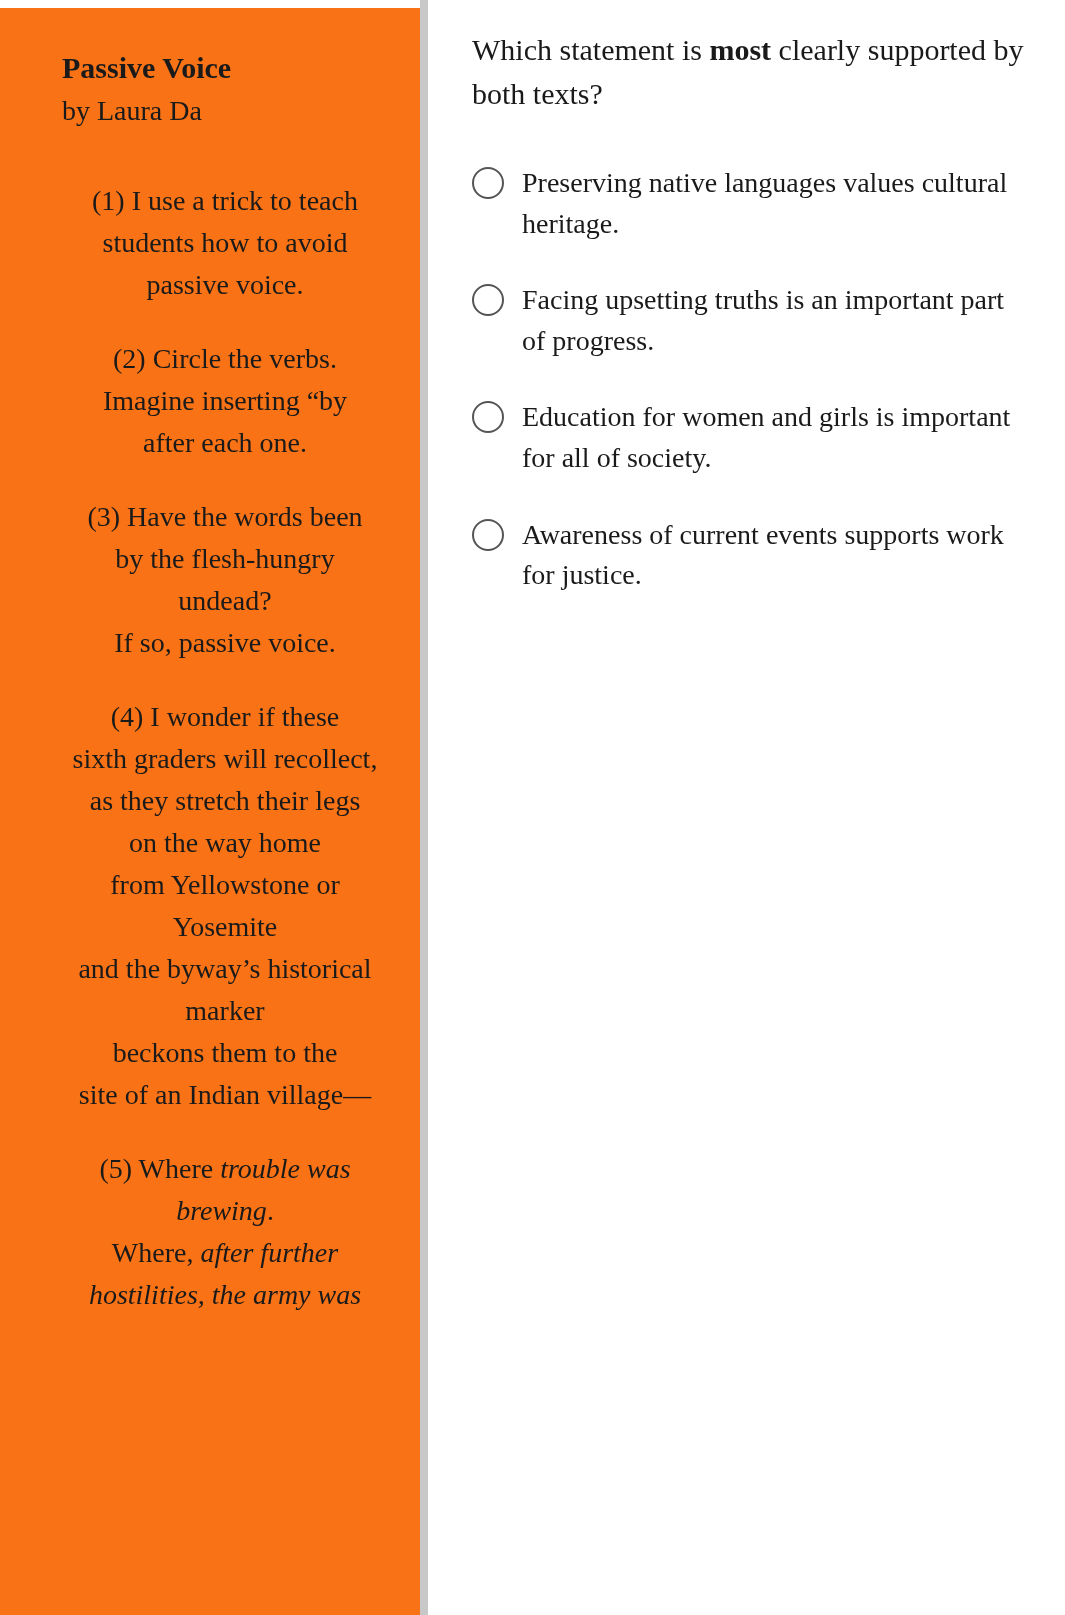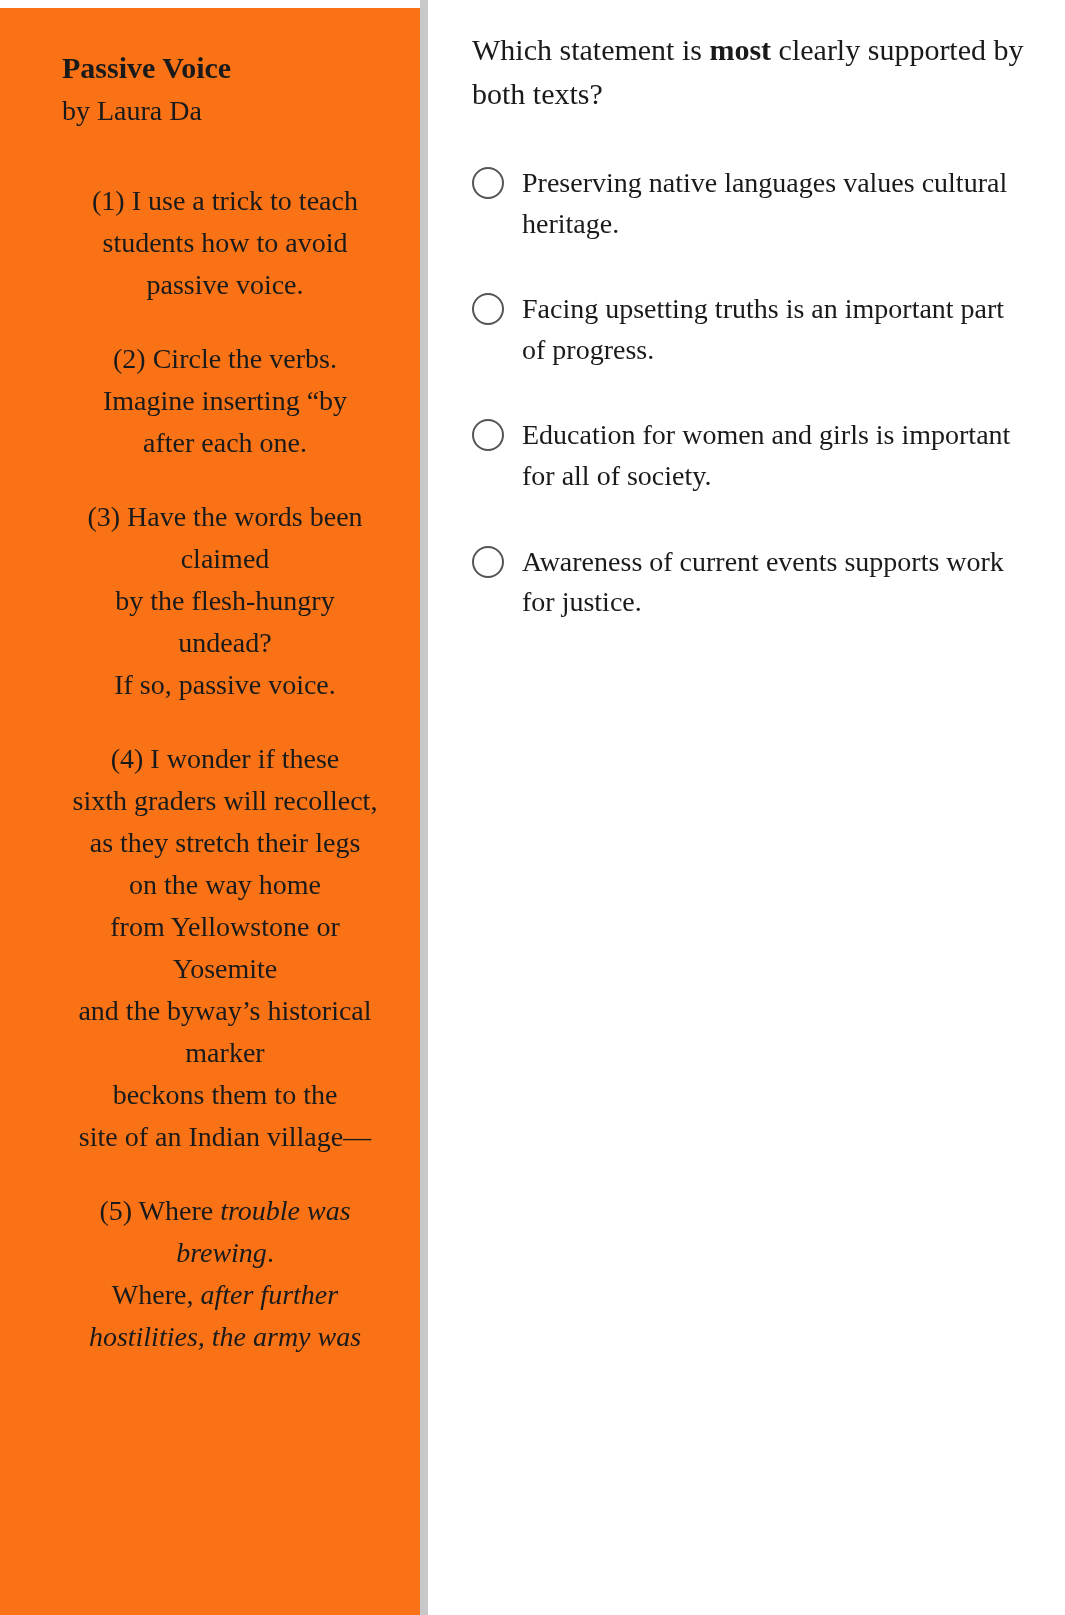--- a/index.html
+++ b/index.html
@@ -76,21 +76,21 @@
       margin-bottom: 48px;
     }
 
     .question-heading strong {
       font-weight: bold;
     }
 
     .answer-choices {
       display: flex;
       flex-direction: column;
-      gap: 45px;
+      gap: 36px;
     }
 
     .answer-choice {
       display: flex;
       align-items: flex-start;
       gap: 18px;
       cursor: pointer;
     }
 
     .radio-circle {
@@ -129,21 +129,20 @@
     </div>
 
     <div class="poem-stanza">
       <p>(2) Circle the verbs.</p>
       <p>Imagine inserting “by</p>
       <p>after each one.</p>
     </div>
 
     <div class="poem-stanza">
       <p>(3) Have the words been</p>
-      <p>claimed</p>
       <p>by the flesh-hungry</p>
       <p>undead?</p>
       <p>If so, passive voice.</p>
     </div>
 
     <div class="poem-stanza">
       <p>(4) I wonder if these</p>
       <p>sixth graders will recollect,</p>
       <p>as they stretch their legs</p>
       <p>on the way home</p>

